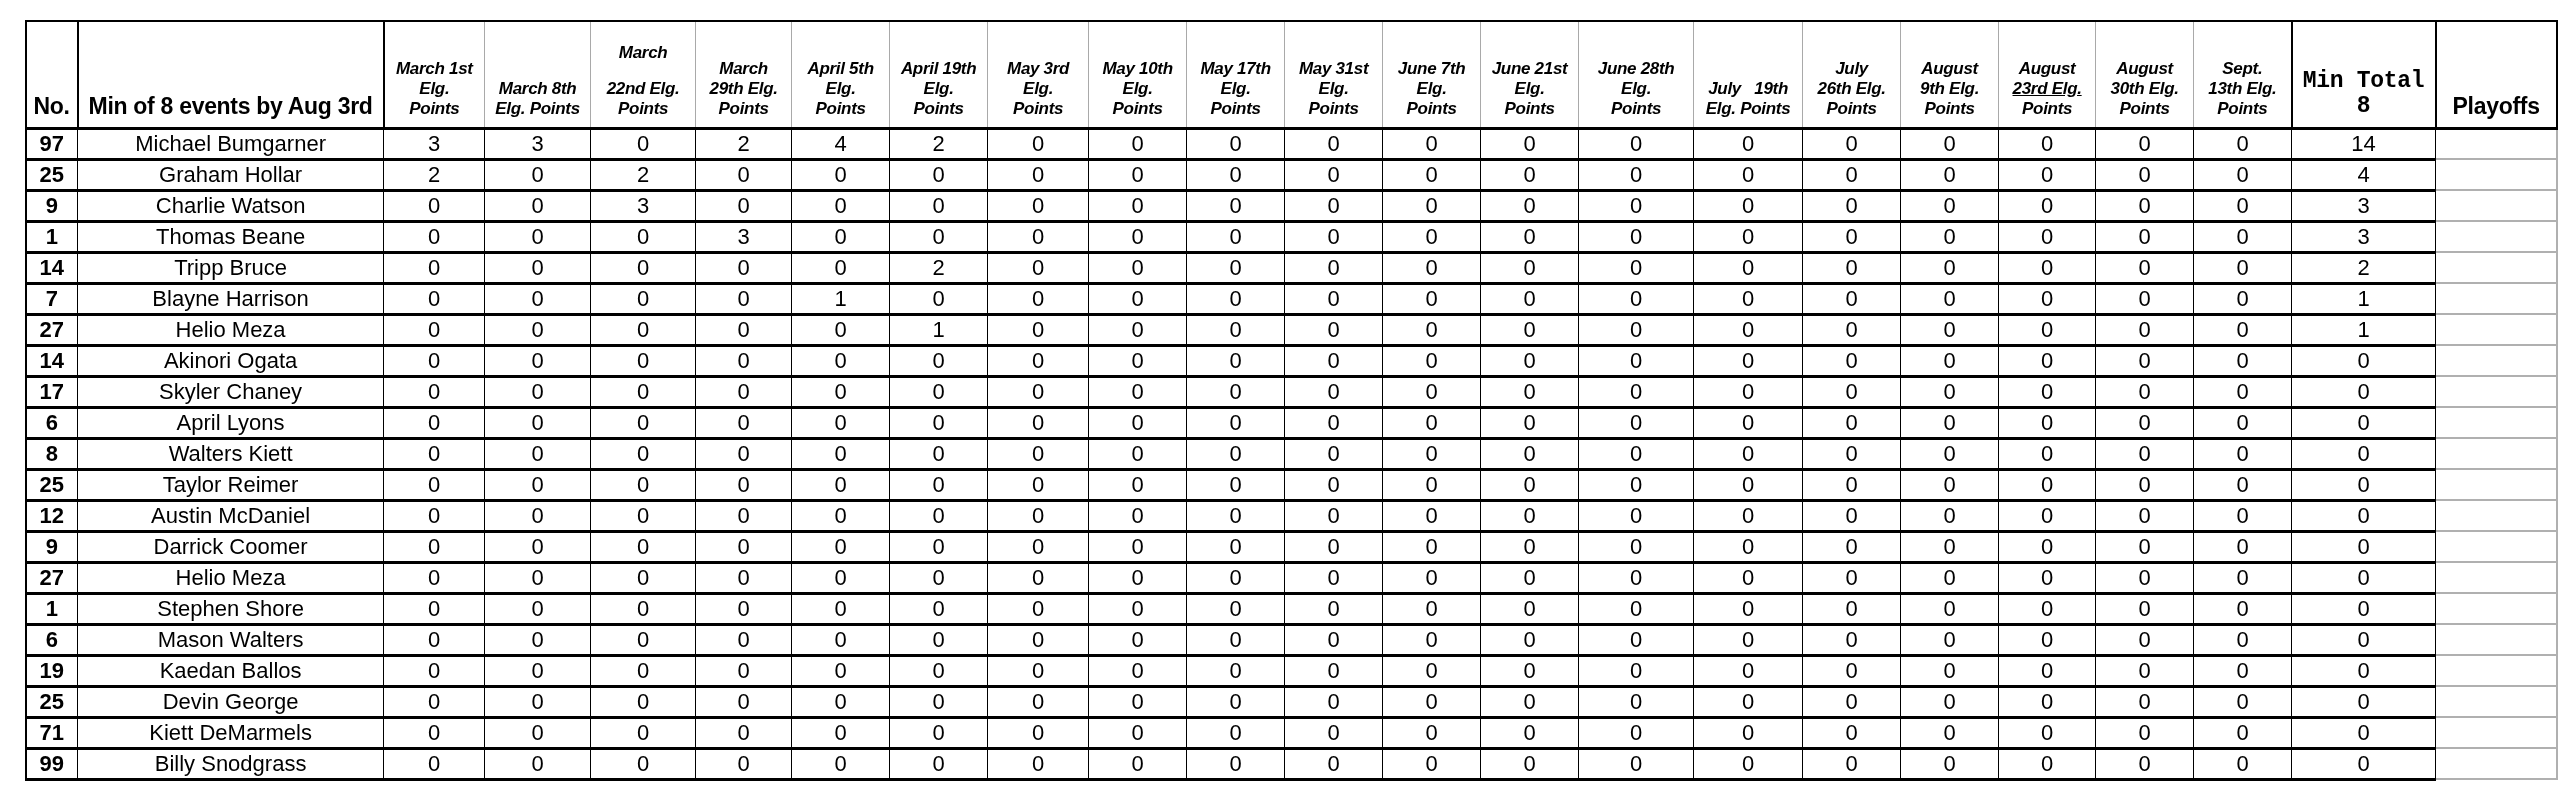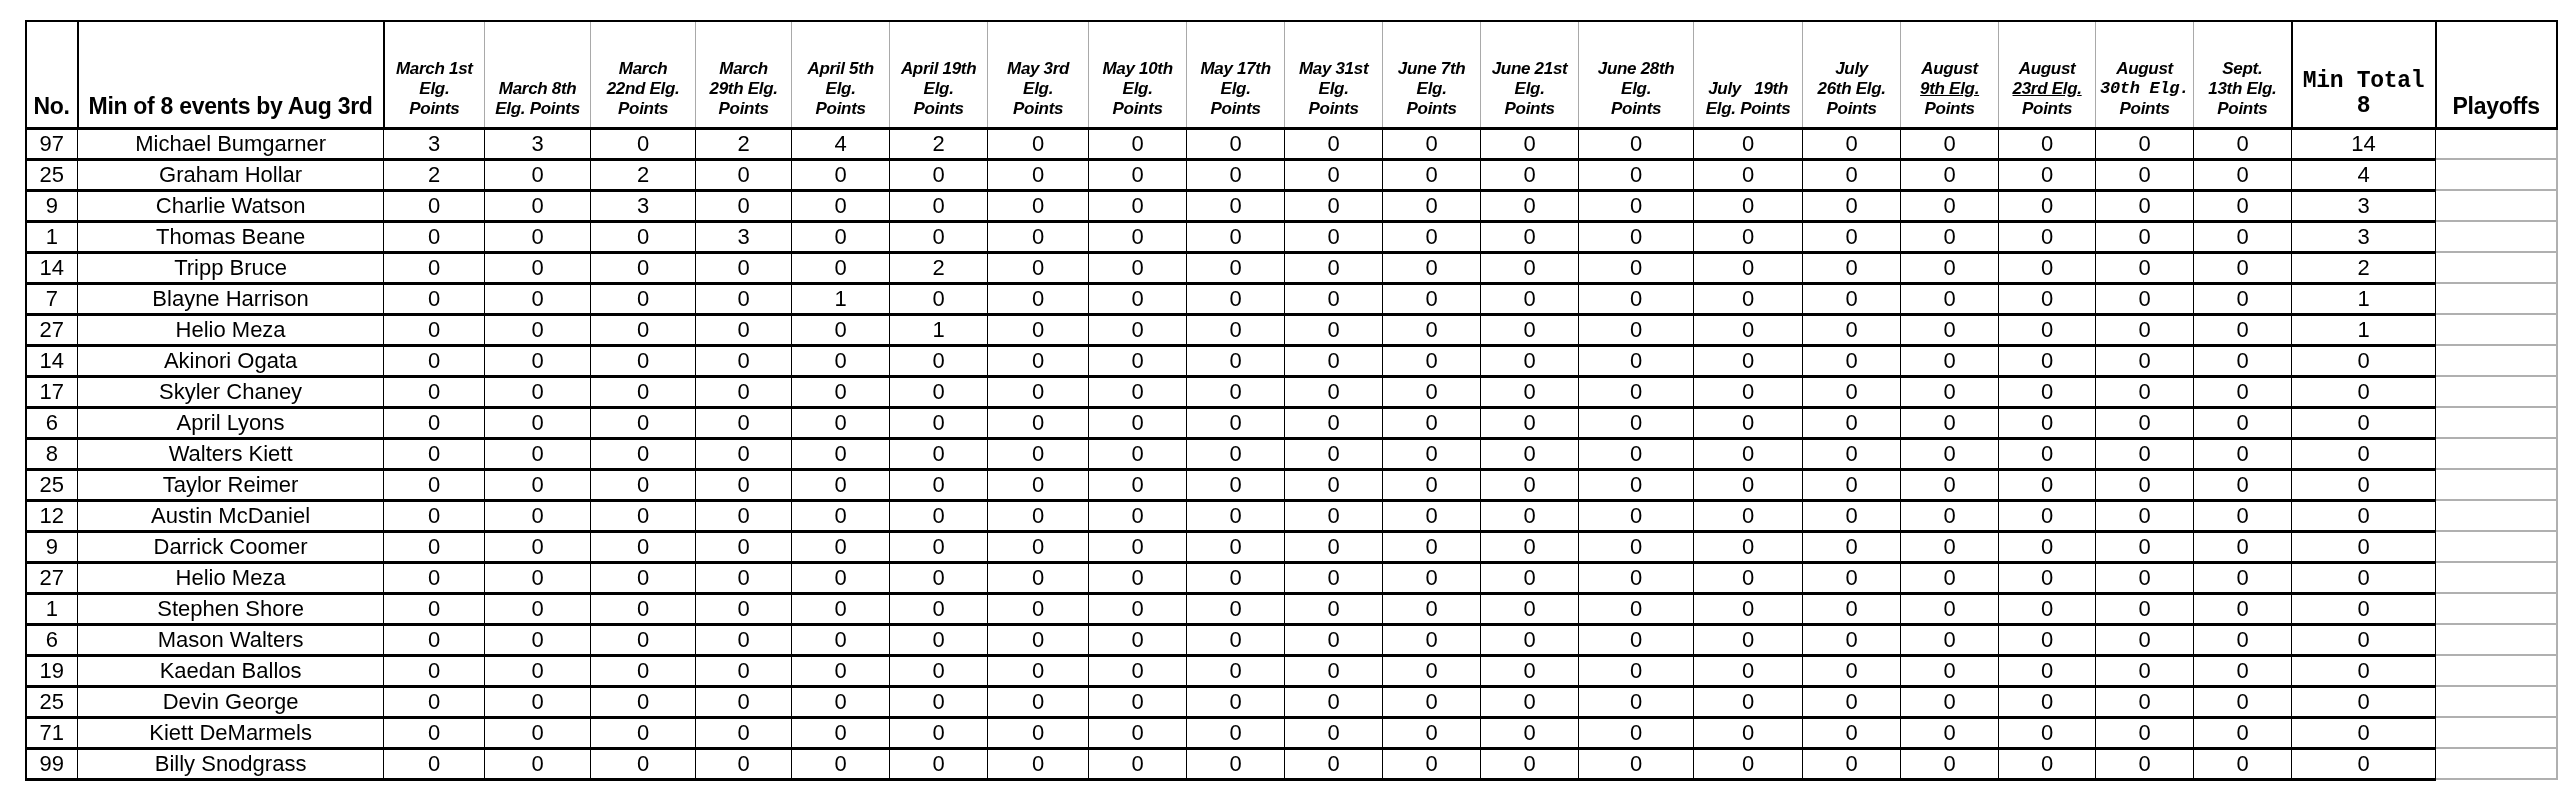--- a/index.html
+++ b/index.html
@@ -30,21 +30,21 @@
   th.playoffs { border-right: 2.7px solid #000; }
   th.event + th.total { border-left: 2.7px solid #000; }
 
   
   tbody tr { height: 31px; }
   td {
     font-size: 22px; line-height: 22px; vertical-align: top; padding-top: 3.3px !important;
     border-left: 1.1px solid #000; border-right: 1.1px solid #000;
     border-top: 3.3px solid #000; border-bottom: 3.3px solid #000;
   }
-  td.no { border-left: 2.7px solid #000; border-right: 1.6px solid #000; }
+  td.no { border-left: 2.7px solid #000; border-right: 1.6px solid #000; font-weight: bold; }
   td.name { border-right: 1.6px solid #000; }
   td.total { border-left: 1.6px solid #000; border-right: 1.6px solid #000; }
   td.playoffs {
     border-top: 2.2px solid #b0b0b0; border-bottom: 2.2px solid #b0b0b0;
     border-right: 2.2px solid #b0b0b0; border-left: 1.6px solid #000;
   }
   tbody tr:last-child td { border-bottom: 3.3px solid #000; }
   tbody tr:last-child td.playoffs { border-bottom: 2.2px solid #b0b0b0; }
 </style>
 </head>
@@ -85,21 +85,21 @@
           <div style="white-space: pre;">March 1st</div>
           <div style="white-space: pre;">Elg.</div>
           <div style="white-space: pre;">Points</div>
         </th>
         <th class="event">
           <div style="white-space: pre;">March 8th</div>
           <div style="white-space: pre;">Elg. Points</div>
         </th>
         <th class="event">
           <div style="white-space: pre;">March</div>
-          <div style="white-space: pre;">22nd Elg.</div>
+          <div style="white-space: pre; margin-top: 16px;">22nd Elg.</div>
           <div style="white-space: pre;">Points</div>
         </th>
         <th class="event">
           <div style="white-space: pre;">March</div>
           <div style="white-space: pre;">29th Elg.</div>
           <div style="white-space: pre;">Points</div>
         </th>
         <th class="event">
           <div style="white-space: pre;">April 5th</div>
           <div style="white-space: pre;">Elg.</div>
@@ -149,31 +149,31 @@
           <div style="white-space: pre;">July   19th</div>
           <div style="white-space: pre;">Elg. Points</div>
         </th>
         <th class="event">
           <div style="white-space: pre;">July</div>
           <div style="white-space: pre;">26th Elg.</div>
           <div style="white-space: pre;">Points</div>
         </th>
         <th class="event">
           <div style="white-space: pre;">August</div>
-          <div style="white-space: pre; text-decoration: underline;">9th Elg.</div>
+          <div style="white-space: pre;">9th Elg.</div>
           <div style="white-space: pre;">Points</div>
         </th>
         <th class="event">
           <div style="white-space: pre;">August</div>
           <div style="white-space: pre; text-decoration: underline;">23rd Elg.</div>
           <div style="white-space: pre;">Points</div>
         </th>
         <th class="event">
           <div style="white-space: pre;">August</div>
-          <div style="white-space: pre; font-family: Liberation Mono, monospace;">30th Elg.</div>
+          <div style="white-space: pre;">30th Elg.</div>
           <div style="white-space: pre;">Points</div>
         </th>
         <th class="event">
           <div style="white-space: pre;">Sept.</div>
           <div style="white-space: pre;">13th Elg.</div>
           <div style="white-space: pre;">Points</div>
         </th>
         <th class="big total">Min Total 8</th>
       <th class="big playoffs">Playoffs</th>
     </tr>

